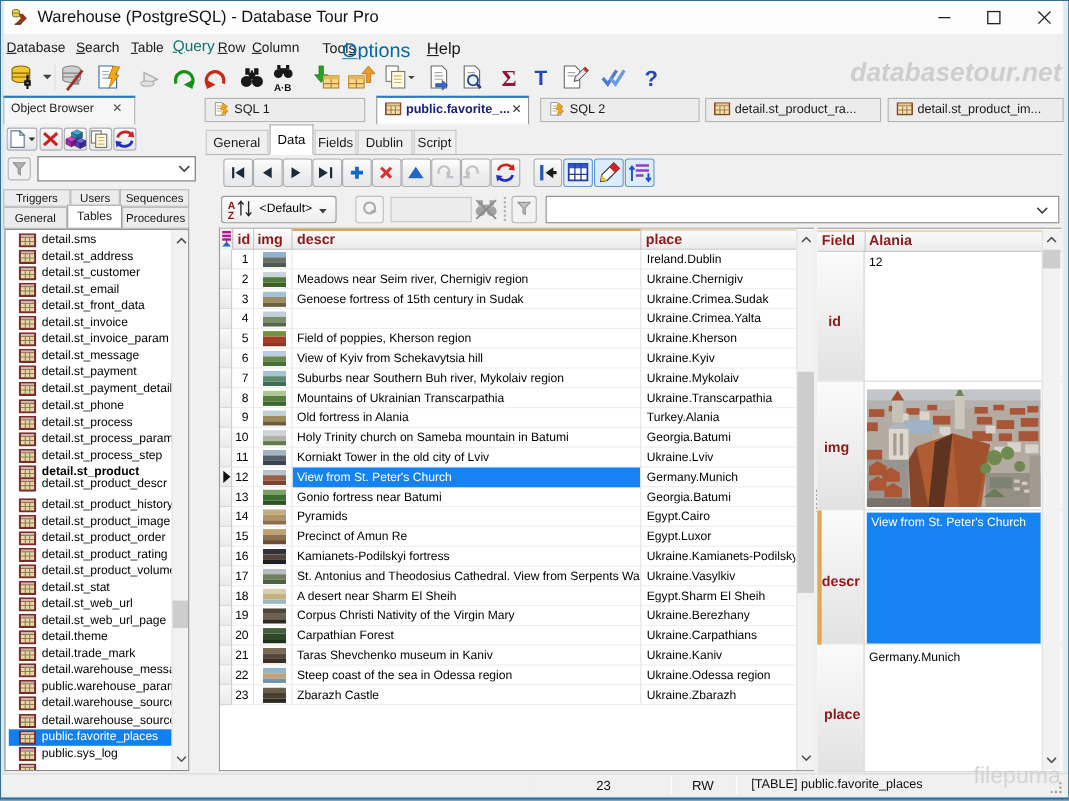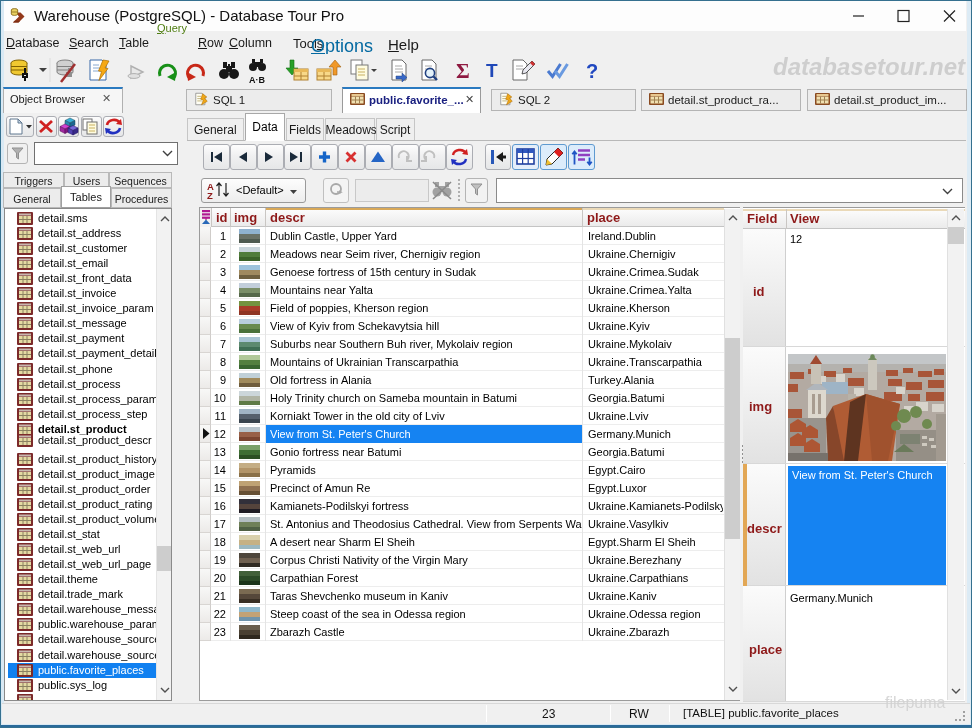--- a/index.html
+++ b/index.html
@@ -72,21 +72,21 @@
 <div class="ab" style="left:33px;top:6px;font-size:15px;color:#111">Warehouse (PostgreSQL) - Database Tour Pro</div>
 <svg class="ab" style="left:846px;top:4px" width="120" height="22" viewBox="0 0 120 22">
 <line x1="6" y1="11" x2="17" y2="11" stroke="#222" stroke-width="1.2"></line>
 <rect x="51" y="5.5" width="11" height="11" fill="none" stroke="#222" stroke-width="1.2"></rect>
 <path d="M97 5.5 L108 16.5 M108 5.5 L97 16.5" stroke="#222" stroke-width="1.2"></path>
 </svg>
 <div class="ab" style="left:3px;top:30px;width:962px;height:23px;background:#f0f0f0"></div>
 <div class="ab" style="left:5px;top:35px;font-size:12.5px;color:#1a1a1a"><u>D</u>atabase</div>
 <div class="ab" style="left:68px;top:35px;font-size:12.5px;color:#1a1a1a"><u>S</u>earch</div>
 <div class="ab" style="left:118px;top:35px;font-size:12.5px;color:#1a1a1a"><u>T</u>able</div>
-<div class="ab" style="left:156px;top:21px;font-size:11px;color:#4d7c0f"><u>Q</u>uery</div>
+<div class="ab" style="left:156px;top:32px;font-size:14px;color:#0f766e"><u>Q</u>uery</div>
 <div class="ab" style="left:197px;top:35px;font-size:12.5px;color:#1a1a1a"><u>R</u>ow</div>
 <div class="ab" style="left:228px;top:35px;font-size:12.5px;color:#1a1a1a"><u>C</u>olumn</div>
 <div class="ab" style="left:292px;top:35px;font-size:13px;color:#1a1a1a">Tool<u>s</u></div>
 <div class="ab" style="left:310px;top:35px;font-size:18px;color:#0369a1"><u>O</u>ptions</div>
 <div class="ab" style="left:387px;top:35px;font-size:15px;color:#1a1a1a"><u>H</u>elp</div>
 <div class="ab" style="left:3px;top:53px;width:962px;height:32px;background:#f0f0f0"></div>
 <div class="ab" style="left:772px;top:52px;width:200px;font-size:24px;font-weight:bold;font-style:italic;color:#c9c9c9;opacity:0.85">databasetour.net</div>
 <svg class="ab" style="left:4px;top:55px" width="610" height="28" viewBox="0 0 610 28">
 <g>
         <ellipse cx="14" cy="7" rx="8" ry="3" fill="#f0c830" stroke="#806000"></ellipse>
@@ -478,21 +478,21 @@
 <svg class="chev" style="left:159px;top:215px" width="10" height="6" viewBox="0 0 10 6">
       <use href="#chevup"></use>
     </svg>
 <svg class="chev" style="left:159px;top:686px" width="10" height="6" viewBox="0 0 10 6">
       <use href="#chevdn"></use>
     </svg>
 <div class="ab" style="left:3px;top:706px;width:169px;height:16px;background:#f4f4f4;border:1px solid #c4c4c4"></div>
 <div class="ab" style="left:186px;top:139px;width:779px;height:1px;background:#b8b8b8"></div>
 <div class="ab" style="left:185.5px;top:117px;width:57.5px;height:22px;border:1px solid #c6c6c6;border-bottom:none;background:#efefef;font-size:12px;color:#1a1a1a;text-align:center;line-height:22px">General</div>
 <div class="ab" style="left:285px;top:117px;width:38px;height:22px;border:1px solid #c6c6c6;border-bottom:none;background:#efefef;font-size:12px;color:#1a1a1a;text-align:center;line-height:22px">Fields</div>
-<div class="ab" style="left:323.5px;top:117px;width:50px;height:22px;border:1px solid #c6c6c6;border-bottom:none;background:#efefef;font-size:12px;color:#1a1a1a;text-align:center;line-height:22px">Meadows</div>
+<div class="ab" style="left:323.5px;top:117px;width:50px;height:22px;border:1px solid #c6c6c6;border-bottom:none;background:#efefef;font-size:12px;color:#1a1a1a;text-align:center;line-height:22px">Dublin</div>
 <div class="ab" style="left:374.5px;top:117px;width:39px;height:22px;border:1px solid #c6c6c6;border-bottom:none;background:#efefef;font-size:12px;color:#1a1a1a;text-align:center;line-height:22px">Script</div>
 <div class="ab" style="left:244px;top:112px;width:40px;height:28px;border:1px solid #a8a8a8;border-bottom:1px solid #fff;background:#fff;font-size:12px;color:#000;text-align:center;line-height:26px">Data</div>
 <div class="btn" style="left:202px;top:143px;width:27px;height:26px"></div>
 <div class="btn" style="left:229px;top:143px;width:27px;height:26px"></div>
 <div class="btn" style="left:256px;top:143px;width:27px;height:26px"></div>
 <div class="btn" style="left:283px;top:143px;width:27px;height:26px"></div>
 <div class="btn" style="left:310px;top:143px;width:27px;height:26px"></div>
 <div class="btn" style="left:337px;top:143px;width:27px;height:26px"></div>
 <div class="btn" style="left:364px;top:143px;width:27px;height:26px"></div>
 <div class="btn" style="left:391px;top:143px;width:27px;height:26px"></div>
@@ -602,21 +602,20 @@
 <div class="ab" style="left:0;top:19px;width:524px;height:415px">
 <div class="gr" style="top:0px">
 <div class="gm">
 </div>
 <div class="gid">1</div>
 <svg class="gthumb" width="21" height="14">
             <rect width="21" height="5" fill="#8fb2d0"></rect>
             <rect y="5" width="21" height="5" fill="#6a7268"></rect>
             <rect y="10" width="21" height="4" fill="#4e5a50"></rect>
           </svg>
-<div class="gdescr">Dublin Castle, Upper Yard</div>
 <div class="gplace">Ireland.Dublin</div>
 <div class="vline" style="left:30px"></div>
 <div class="vline" style="left:65px"></div>
 <div class="vline" style="left:382px"></div>
 </div>
 <div class="gr" style="top:18px">
 <div class="gm">
 </div>
 <div class="gid">2</div>
 <svg class="gthumb" width="21" height="14">
@@ -647,21 +646,20 @@
 </div>
 <div class="gr" style="top:54px">
 <div class="gm">
 </div>
 <div class="gid">4</div>
 <svg class="gthumb" width="21" height="14">
             <rect width="21" height="5" fill="#c2cedb"></rect>
             <rect y="5" width="21" height="5" fill="#7a8e68"></rect>
             <rect y="10" width="21" height="4" fill="#55684a"></rect>
           </svg>
-<div class="gdescr">Mountains near Yalta</div>
 <div class="gplace">Ukraine.Crimea.Yalta</div>
 <div class="vline" style="left:30px"></div>
 <div class="vline" style="left:65px"></div>
 <div class="vline" style="left:382px"></div>
 </div>
 <div class="gr" style="top:72px">
 <div class="gm">
 </div>
 <div class="gid">5</div>
 <svg class="gthumb" width="21" height="14">
@@ -957,21 +955,21 @@
     </svg>
 <div class="sbthumb" style="left:724px;top:337px;width:15px;height:201px"></div>
 <svg class="chev" style="left:727px;top:685px" width="10" height="6" viewBox="0 0 10 6">
       <use href="#chevdn"></use>
     </svg>
 <div class="ab" style="left:740.5px;top:444px;width:2px;height:20px;background:repeating-linear-gradient(#909090 0 2px,transparent 2px 4px)"></div>
 <div class="ab" style="left:742px;top:206px;width:222px;height:494px;background:#fff;border-top:1px solid #9b9b9b">
 <div class="ab" style="left:0;top:1px;width:222px;height:20px;background:linear-gradient(#fdfdfd,#ebebeb);border-bottom:1px solid #c4c4c4"></div>
 <div class="ab" style="left:0;top:1px;width:222px;height:2px;background:#ead9b8"></div>
 <div class="hdrtxt" style="left:4px;top:3px">Field</div>
-<div class="hdrtxt" style="left:47px;top:3px">View</div>
+<div class="hdrtxt" style="left:47px;top:3px">Alania</div>
 <div class="ab" style="left:43px;top:1px;width:1px;height:20px;background:#c9c6c3"></div>
 <div class="ab" style="left:0;top:21px;width:43px;height:118px;background:linear-gradient(#fbfbfb,#e2e2e2);border-right:1px solid #cfcfcf;border-bottom:1px solid #fff"></div>
 <div class="ab" style="left:0;top:138px;width:222px;height:1px;background:#d8d8d8"></div>
 <div class="ab" style="left:0;top:139px;width:43px;height:117px;background:linear-gradient(#fbfbfb,#e2e2e2);border-right:1px solid #cfcfcf;border-bottom:1px solid #fff"></div>
 <div class="ab" style="left:0;top:255px;width:222px;height:1px;background:#d8d8d8"></div>
 <div class="ab" style="left:0;top:256px;width:43px;height:122px;background:linear-gradient(#fbfbfb,#e2e2e2);border-right:1px solid #cfcfcf;border-bottom:1px solid #fff"></div>
 <div class="ab" style="left:0;top:377px;width:222px;height:1px;background:#d8d8d8"></div>
 <div class="ab" style="left:0;top:378px;width:43px;height:116px;background:linear-gradient(#fbfbfb,#e2e2e2);border-right:1px solid #cfcfcf;border-bottom:1px solid #fff"></div>
 <div class="ab" style="left:0;top:493px;width:222px;height:1px;background:#d8d8d8"></div>
 <div class="ab" style="left:0;top:256px;width:4px;height:122px;background:#e2a755"></div>
@@ -1073,13 +1071,13 @@
 <div class="ab" style="left:682px;top:706px;font-size:11.5px;color:#111">[TABLE] public.favorite_places</div>
 <svg class="ab" style="left:954px;top:710px" width="12" height="12" viewBox="0 0 12 12">
       <g fill="#a0a0a0">
         <rect x="8" y="8" width="2" height="2"></rect>
         <rect x="8" y="4" width="2" height="2"></rect>
         <rect x="4" y="8" width="2" height="2"></rect>
         <rect x="8" y="0" width="2" height="2"></rect>
         <rect x="0" y="8" width="2" height="2"></rect>
       </g>
     </svg>
-<div class="ab" style="left:884px;top:693px;font-size:16px;color:#d2d2d2;opacity:0.9">filepuma</div>
+<div class="ab" style="left:884px;top:693px;font-size:21px;color:#d2d2d2;opacity:0.9">filepuma</div>
 </div>
 </body></html>

